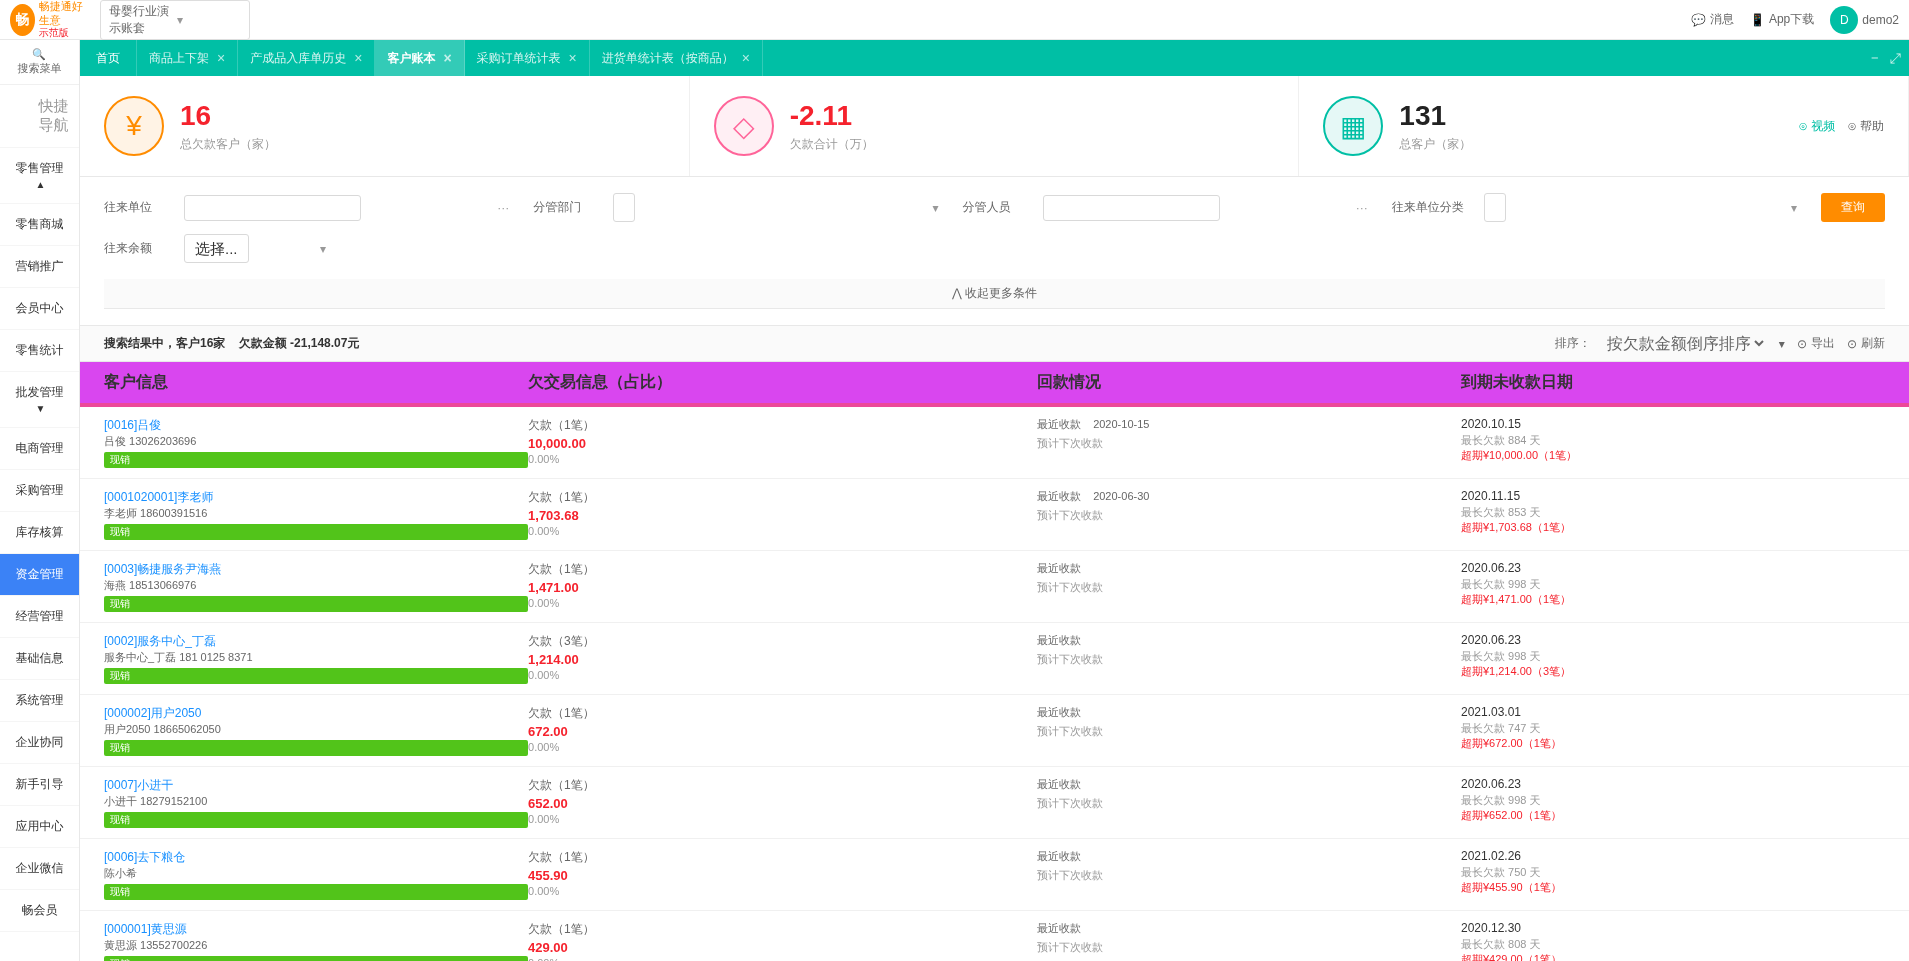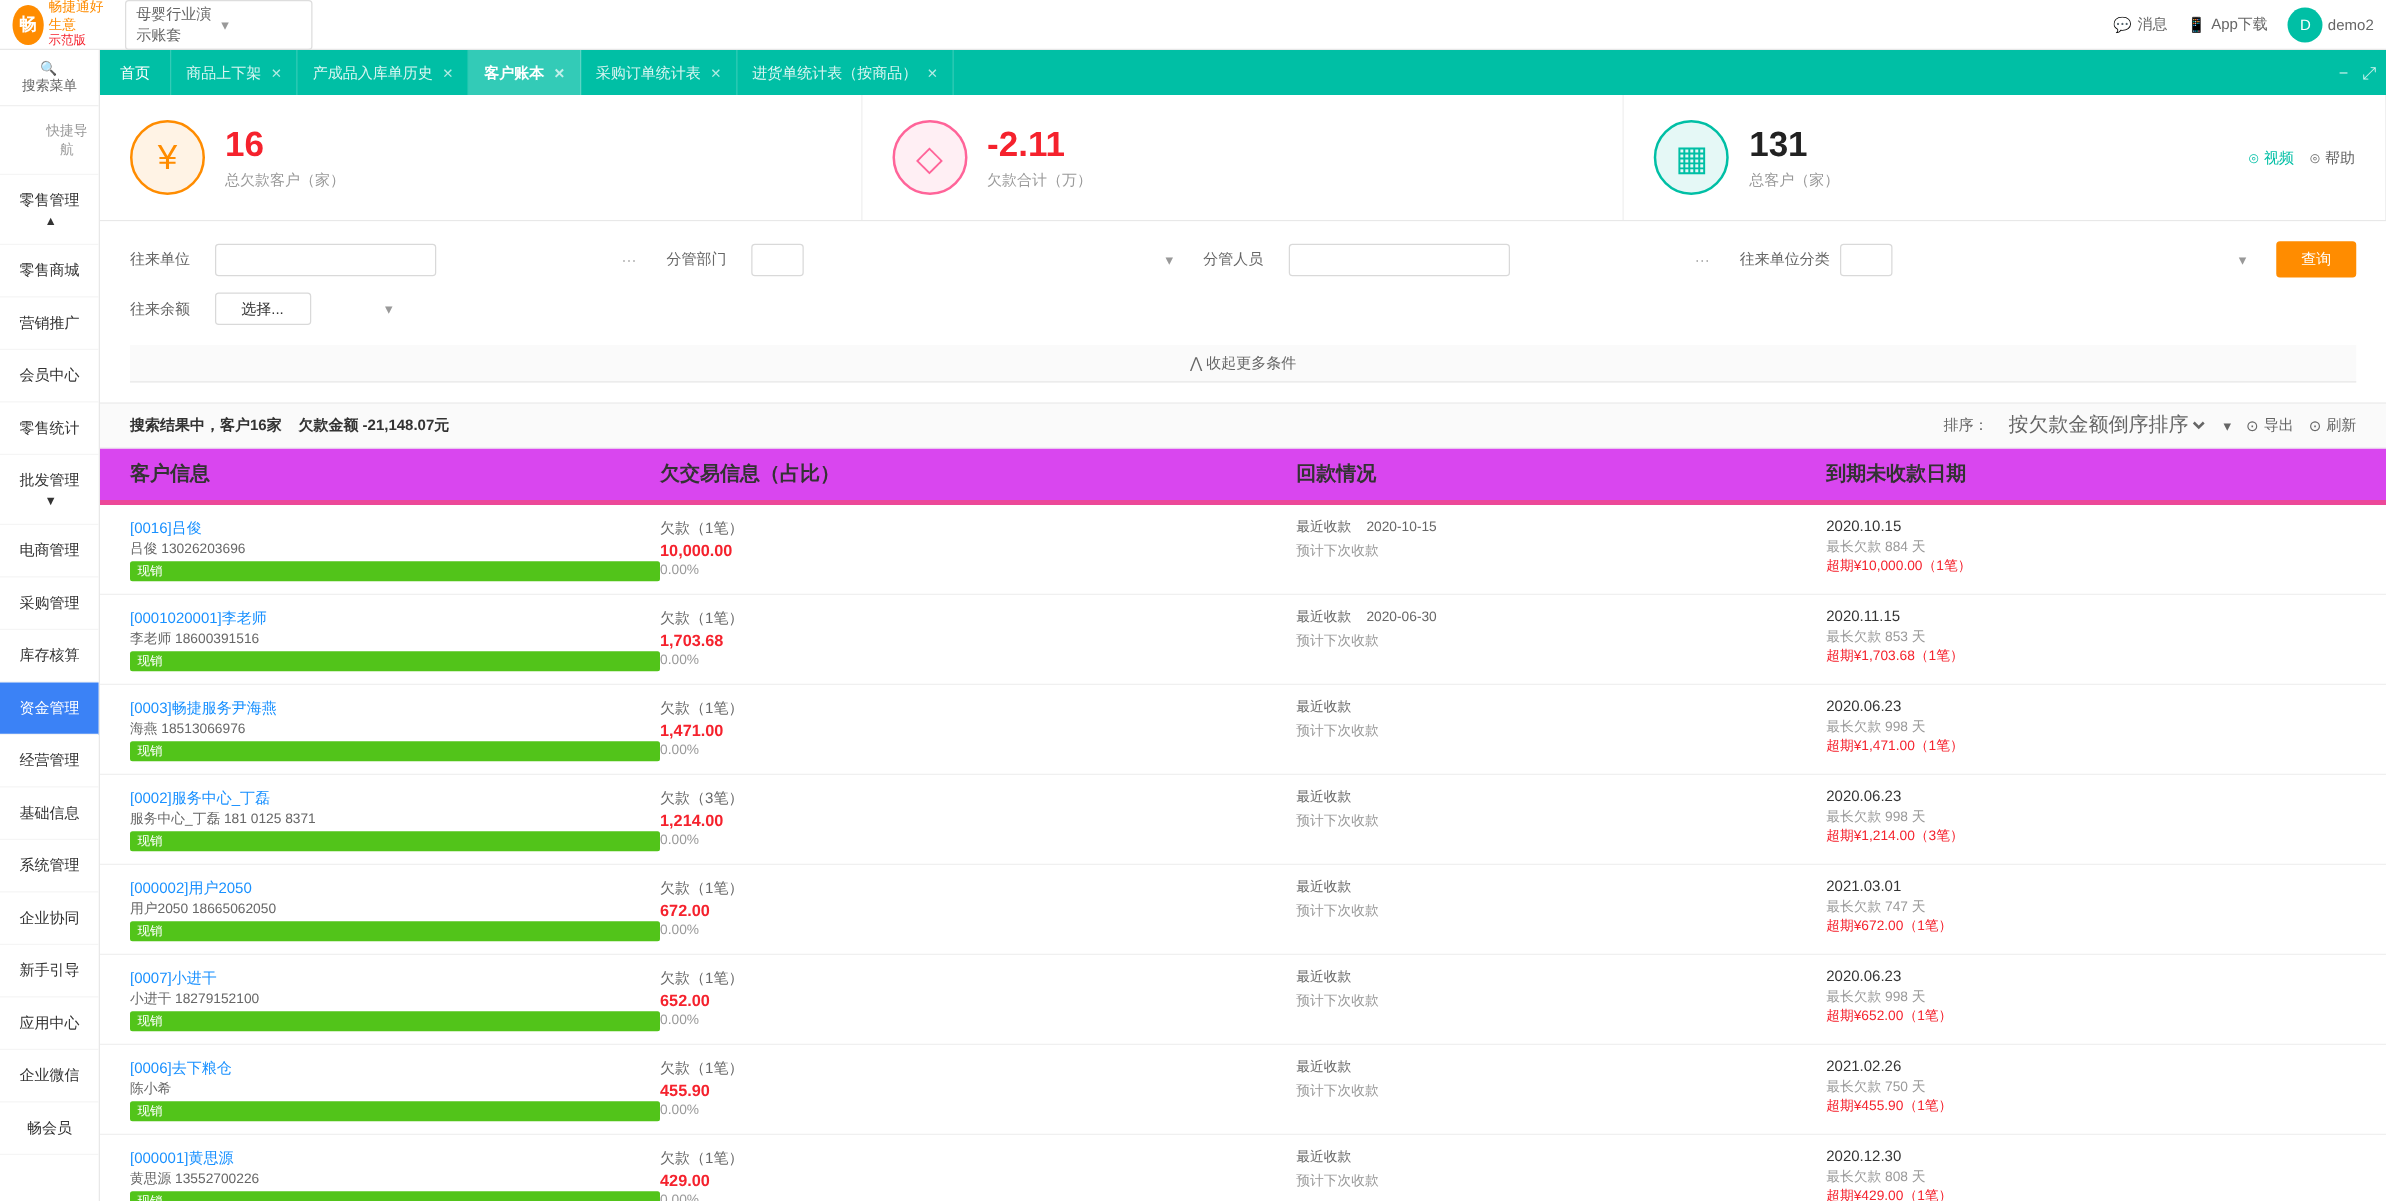--- a/index.html
+++ b/index.html
@@ -51,24 +51,24 @@
     .stat-icon.teal { background: rgba(0,191,165,0.1); color: #00bfa5; border: 2px solid #00bfa5; }
     .stat-value { font-size: 28px; font-weight: bold; }
     .stat-value.red { color: #f5222d; }
     .stat-value.dark { color: #222; }
     .stat-label { font-size: 12px; color: #999; margin-top: 4px; }
     .stat-top-right { margin-left: auto; display: flex; gap: 12px; align-items: flex-start; font-size: 12px; color: #666; }
 
     
     .filter-area { background: #fff; padding: 16px 24px; border-bottom: 1px solid #e8e8e8; }
     .filter-row { display: flex; align-items: center; gap: 16px; margin-bottom: 12px; }
-    .filter-group { display: flex; align-items: center; gap: 8px; flex: 1; }
+    .filter-group { display: flex; align-items: center; gap: 20px; flex: 1; }
     .filter-label { color: #666; font-size: 12px; white-space: nowrap; min-width: 60px; }
     .filter-input { flex: 1; border: 1px solid #d9d9d9; border-radius: 3px; padding: 5px 10px; font-size: 12px; color: #333; outline: none; }
-    .filter-select { flex: 1; border: 1px solid #d9d9d9; border-radius: 3px; padding: 5px 20px; font-size: 12px; color: #333; outline: none; background: #fff; cursor: pointer; appearance: none; }
+    .filter-select { flex: 1; border: 1px solid #d9d9d9; border-radius: 3px; padding: 5px 10px; font-size: 15px; color: #333; outline: none; background: #fff; cursor: pointer; appearance: none; }
     .filter-btn-search { background: #ff8c00; color: #fff; border: none; padding: 6px 20px; border-radius: 3px; font-size: 12px; cursor: pointer; }
     .filter-select-wrapper { position: relative; flex: 1; }
     .filter-select-wrapper .arrow { position: absolute; right: 8px; top: 50%; transform: translateY(-50%); color: #999; pointer-events: none; }
 
     
     .result-bar { display: flex; align-items: center; padding: 8px 24px; background: #fafafa; border-bottom: 1px solid #e8e8e8; }
     .result-info { color: #666; font-size: 12px; flex: 1; }
     .result-info span { color: #333; font-weight: bold; }
     .result-actions { display: flex; align-items: center; gap: 12px; font-size: 12px; color: #666; }
     .sort-select { border: none; background: transparent; color: #666; font-size: 16px; cursor: pointer; outline: none; }
@@ -148,21 +148,21 @@
     </div>
   </div>
 
   <div class="main-layout">
 
     <div class="sidebar">
       <div class="sidebar-search">
         <span>🔍</span>
         <div>搜索菜单</div>
       </div>
-      <div class="sidebar-item" style="color:#999;font-size:11px;padding-left:36px;">快捷导航</div>
+      <div class="sidebar-item" style="color:#999;font-size:15px;padding-left:36px;">快捷导航</div>
       <div class="sidebar-nav">
         <div class="sidebar-item">零售管理 <span class="sidebar-arrow">▲</span></div>
         <div class="sidebar-item">零售商城</div>
         <div class="sidebar-item">营销推广</div>
         <div class="sidebar-item">会员中心</div>
         <div class="sidebar-item">零售统计</div>
         <div class="sidebar-item">批发管理 <span class="sidebar-arrow">▼</span></div>
         <div class="sidebar-item">电商管理</div>
         <div class="sidebar-item">采购管理</div>
         <div class="sidebar-item">库存核算</div>

